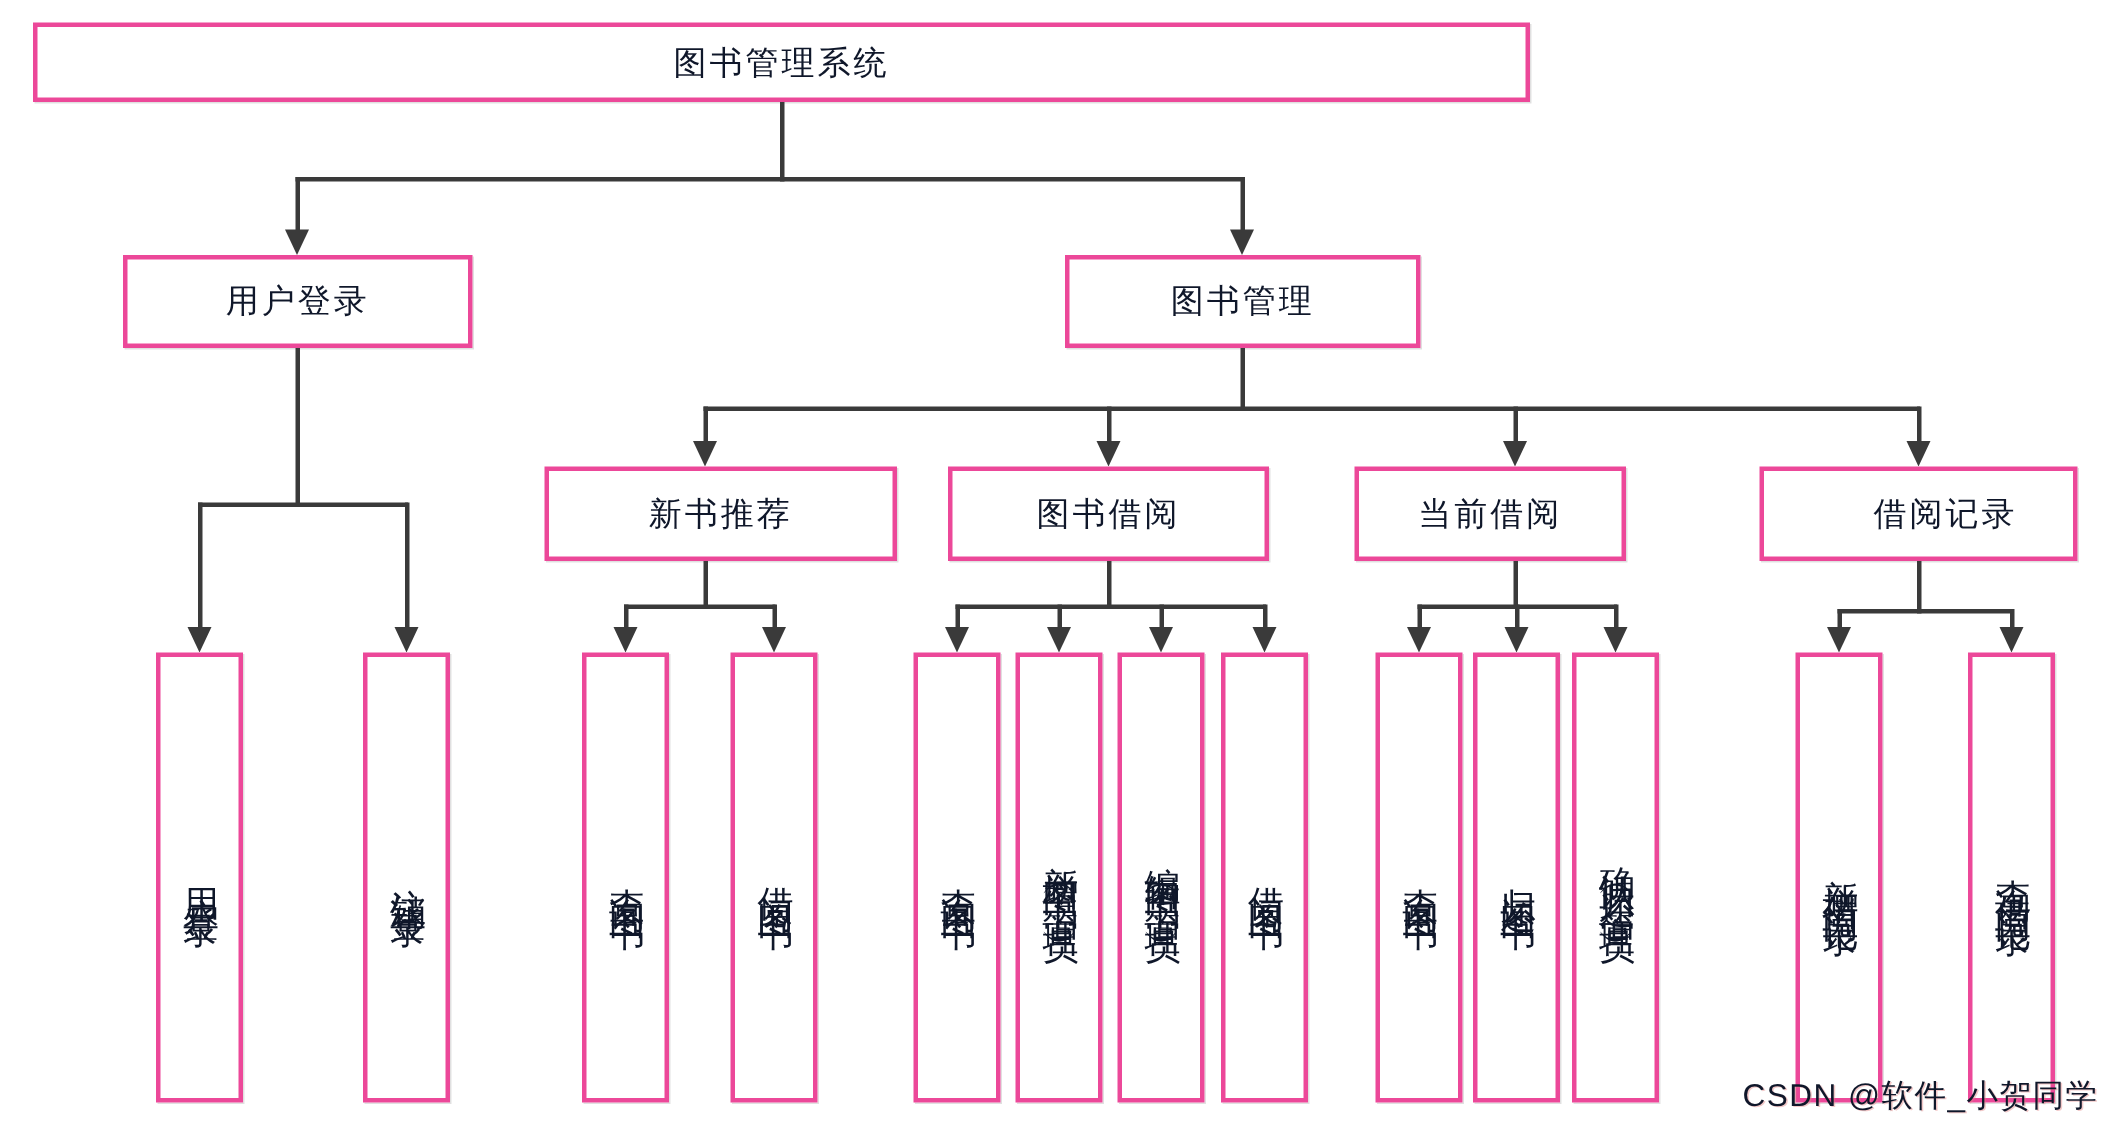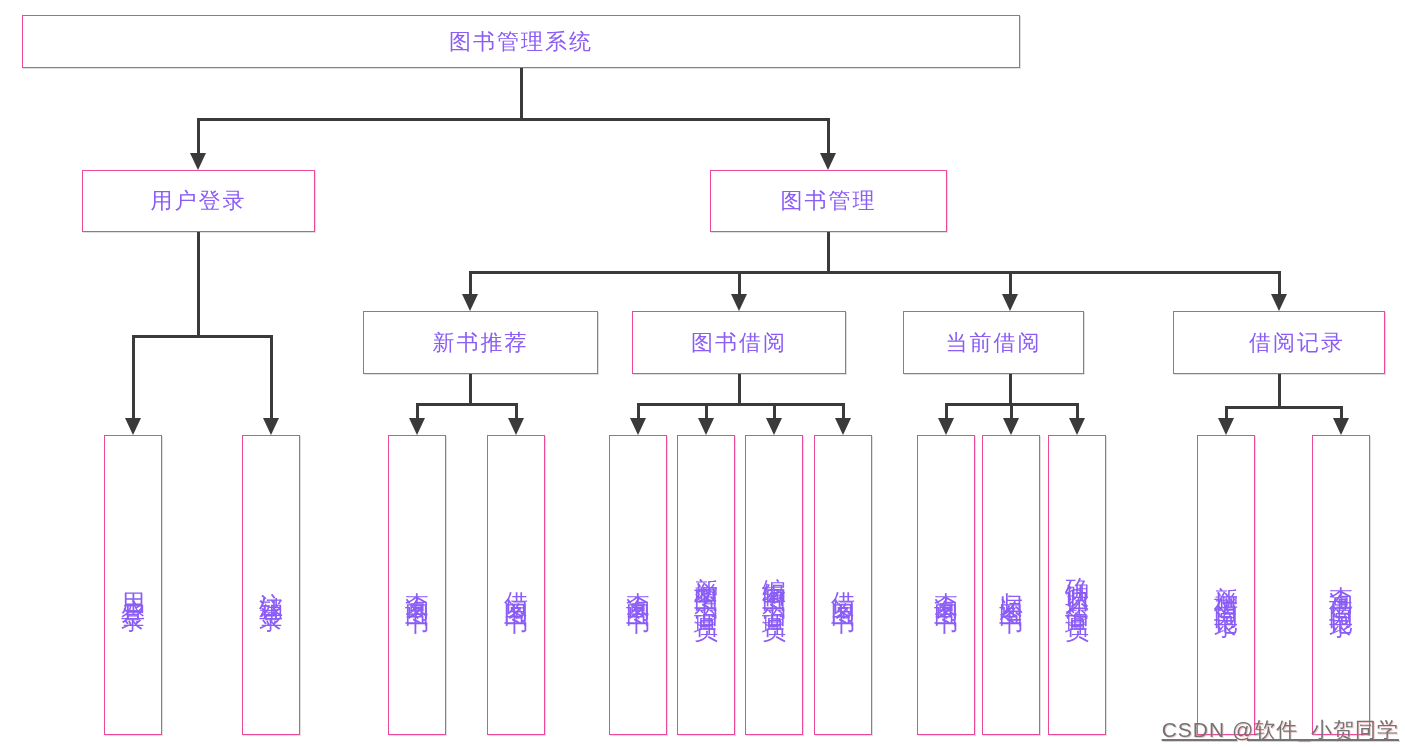--- a/index.html
+++ b/index.html
@@ -4,44 +4,43 @@
 <style>
   html, body { margin:0; padding:0; background:#ffffff; }
   .stage {
     position:relative; width:1405px; height:747px; background:#ffffff;
     overflow:hidden;
     font-family:"Liberation Sans","DejaVu Sans",sans-serif;
     color:#222222;
   }
   .box {
     position:absolute; box-sizing:border-box;
-    border:1px solid #ec4899; background:#ffffff;
+    border:3px solid #ec4899; background:#ffffff;
     display:flex; align-items:center; justify-content:center;
-    font-size:22px; letter-spacing:2px; color:#8b5cf6;
+    font-size:22px; letter-spacing:2px; color:#0f172a;
     box-shadow:1px 1px 0 rgba(0,0,0,0.12);
   }
   .leaf {
     top:435px; width:58px; height:300px;
     writing-mode:vertical-rl; text-orientation:mixed;
     font-size:24px; letter-spacing:6px; line-height:1;
   }
   .hline, .vline { position:absolute; background:#3a3a3a; }
   .hline { height:3px; }
   .vline { width:3px; }
   .ah {
     position:absolute; width:0; height:0;
     border-left:8px solid transparent; border-right:8px solid transparent;
     border-top:17px solid #3a3a3a;
   }
   .watermark {
     position:absolute; top:716px; right:6px;
-    font-size:21px; letter-spacing:1px; color:#737373;
+    font-size:21px; letter-spacing:1px; color:#0f172a;
     text-shadow:1px 1px 0 rgba(226,136,136,0.45);
     white-space:nowrap;
-    text-decoration:underline;
   }
 </style>
 </head>
 <body>
 
 <div class="stage">
 
   <div class="box" style="left:22px; top:15px; width:998px; height:53px;">
     <span>图书管理系统</span>
   </div>

